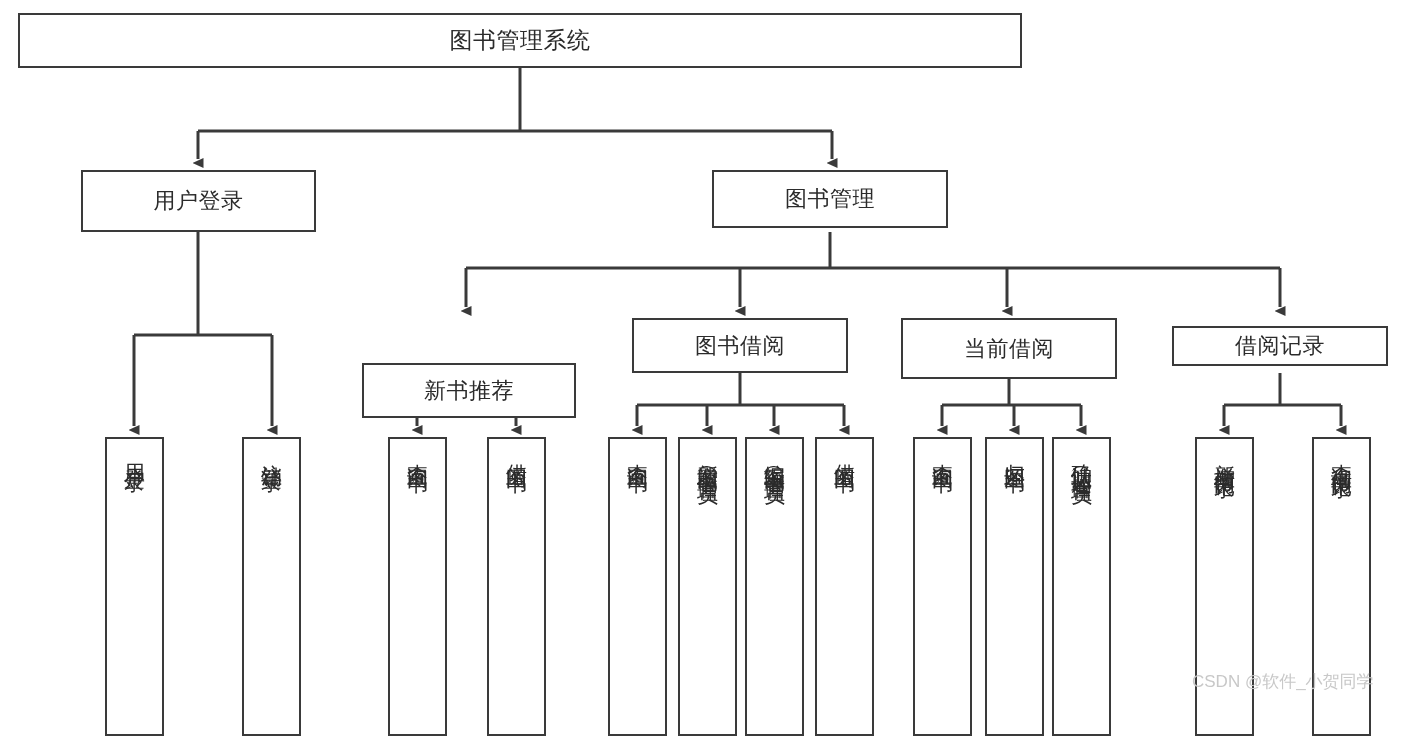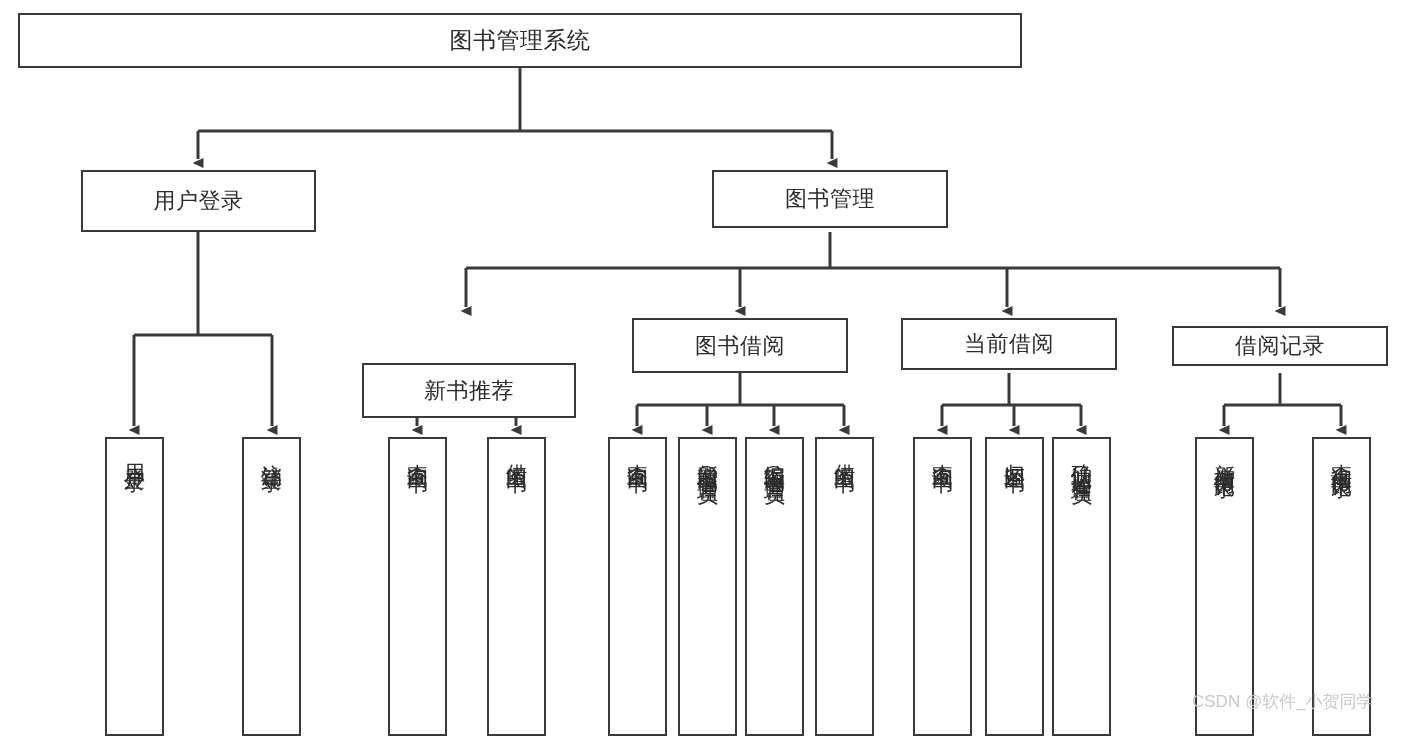--- a/index.html
+++ b/index.html
@@ -57,21 +57,21 @@
   .node.vert .label {
     writing-mode: vertical-rl;
     text-orientation: upright;
     font-size: 21px;
     line-height: 1.05;
     letter-spacing: 3px;
   }
   #watermark {
     position: absolute;
     left: 1192px;
-    top: 690px;
+    top: 670px;
     font-size: 17px;
     color: #c8c8c8;
     white-space: nowrap;
     z-index: 3;
   }
 </style>
 </head>
 <body>
 
 <div id="canvas">
@@ -136,21 +136,21 @@
   <div class="node horiz" style="left:712px; top:170px; width:236px; height:58px;">
     <span class="label">图书管理</span>
   </div>
 
   <div class="node horiz" style="left:362px; top:318px; width:214px; height:55px;margin-top:45px;">
     <span class="label">新书推荐</span>
   </div>
   <div class="node horiz" style="left:632px; top:318px; width:216px; height:55px;">
     <span class="label">图书借阅</span>
   </div>
-  <div class="node horiz" style="left:901px; top:318px; width:216px; height:52px;">
+  <div class="node horiz" style="left:901px; top:318px; width:216px; height:61px;">
     <span class="label">当前借阅</span>
   </div>
   <div class="node horiz" style="left:1172px; top:318px; width:216px; height:40px;margin-top:8px;">
     <span class="label">借阅记录</span>
   </div>
 
   <div class="node vert" style="left:105px; top:437px; width:59px; height:299px;">
     <span class="label">用户登录</span>
   </div>
   <div class="node vert" style="left:242px; top:437px; width:59px; height:299px;">

